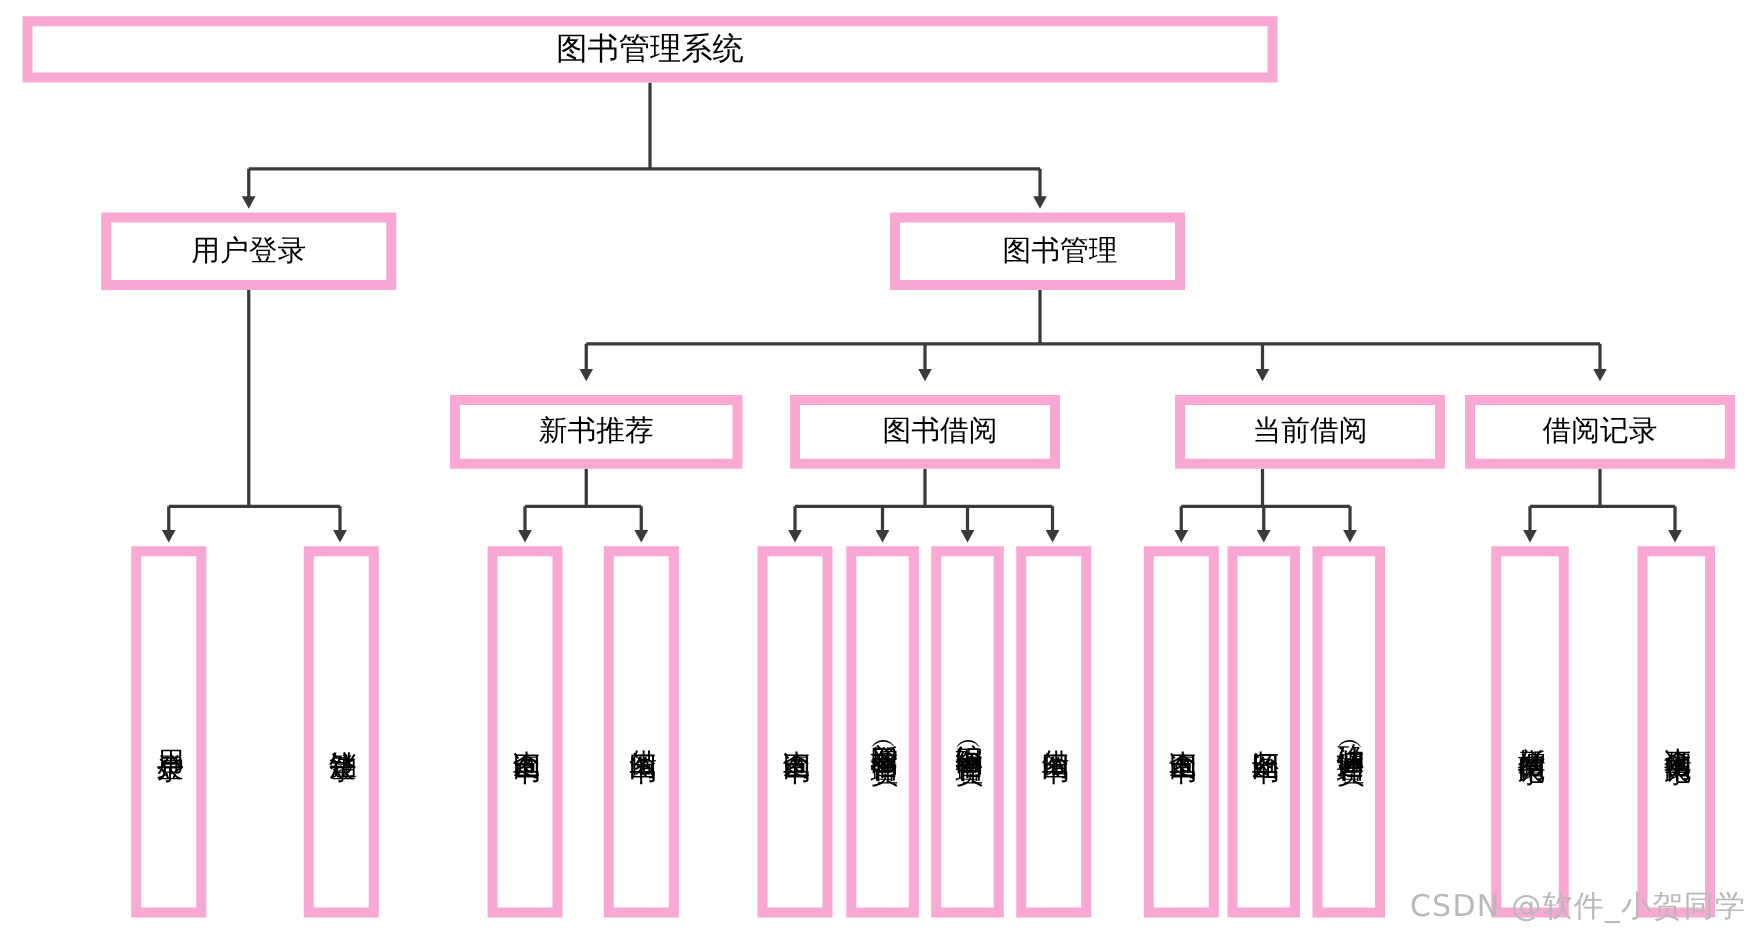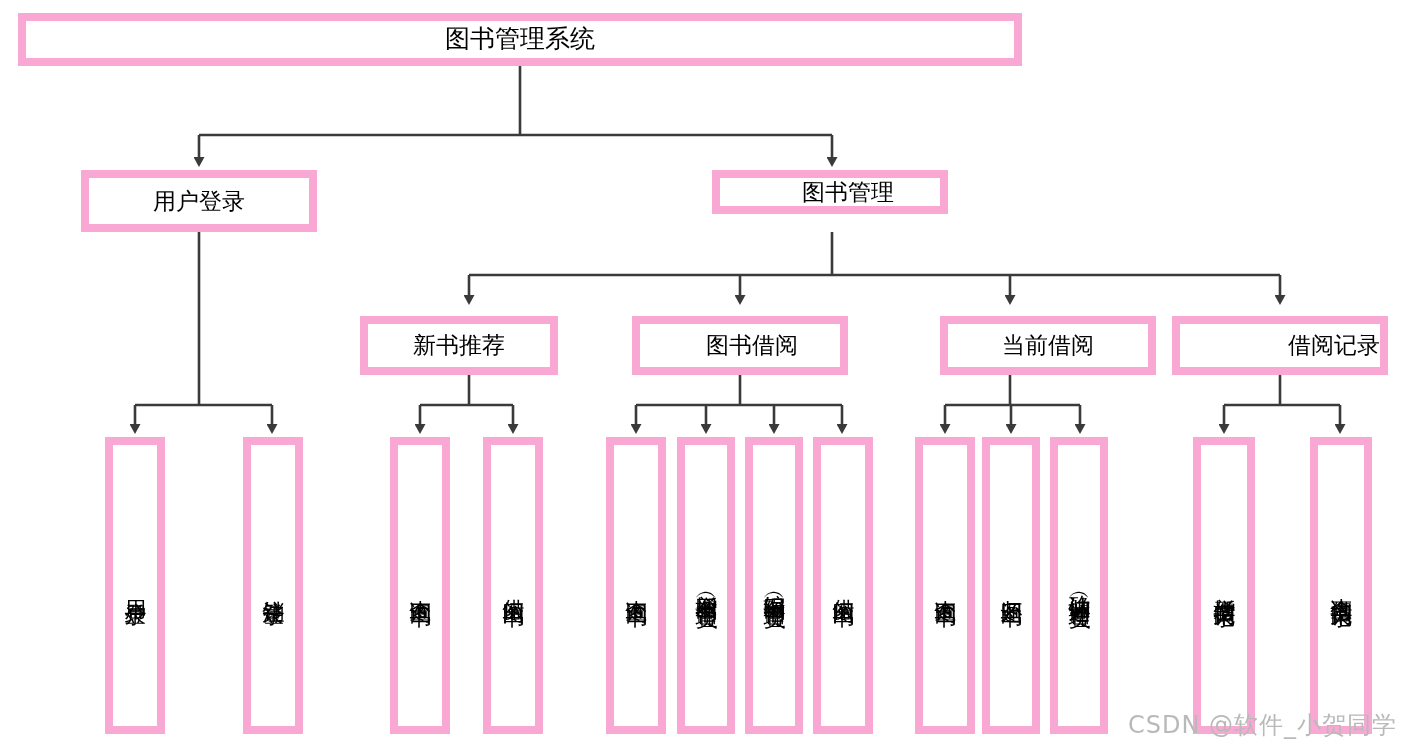--- a/index.html
+++ b/index.html
@@ -120,37 +120,37 @@
   </svg>
 
   <div class="node lvl1" style="left:18px; top:13px; width:1004px; height:53px;">
     <span class="node-label">图书管理系统</span>
   </div>
 
   <div class="node lvl2" style="left:81px; top:170px; width:236px; height:62px;">
     <span class="node-label">用户登录</span>
   </div>
 
-  <div class="node lvl2" style="left:712px; top:170px; width:236px; height:44px;padding-left:36px;">
+  <div class="node lvl2" style="left:712px; top:170px; width:236px; height:62px;padding-left:36px;">
     <span class="node-label">图书管理</span>
   </div>
 
-  <div class="node lvl3" style="left:360px; top:316px; width:198px; height:59px;">
+  <div class="node lvl3" style="left:360px; top:316px; width:234px; height:59px;">
     <span class="node-label">新书推荐</span>
   </div>
 
   <div class="node lvl3" style="left:632px; top:316px; width:216px; height:59px;padding-left:24px;">
     <span class="node-label">图书借阅</span>
   </div>
 
   <div class="node lvl3" style="left:940px; top:316px; width:216px; height:59px;">
     <span class="node-label">当前借阅</span>
   </div>
 
-  <div class="node lvl3" style="left:1172px; top:316px; width:216px; height:59px;justify-content:flex-end;">
+  <div class="node lvl3" style="left:1172px; top:316px; width:216px; height:59px;">
     <span class="node-label">借阅记录</span>
   </div>
 
   <div class="node leaf vertical" style="left:105px; top:437px; width:60px; height:297px;">
     <span class="node-label">用户登录</span>
   </div>
 
   <div class="node leaf vertical" style="left:243px; top:437px; width:60px; height:297px;">
     <span class="node-label">注销登录</span>
   </div>

